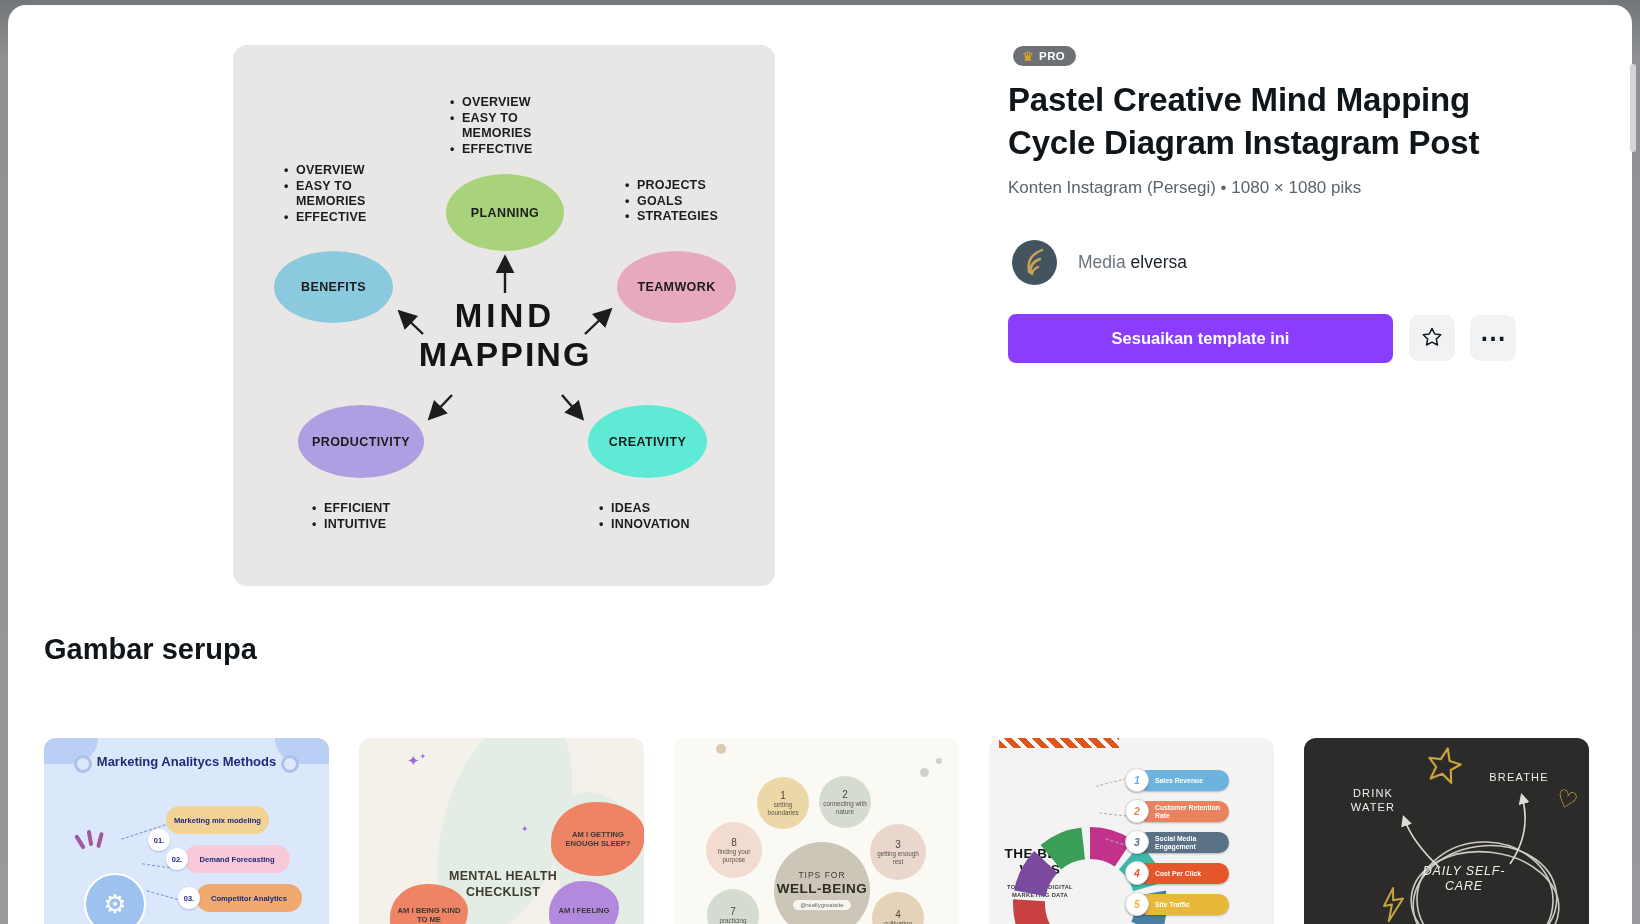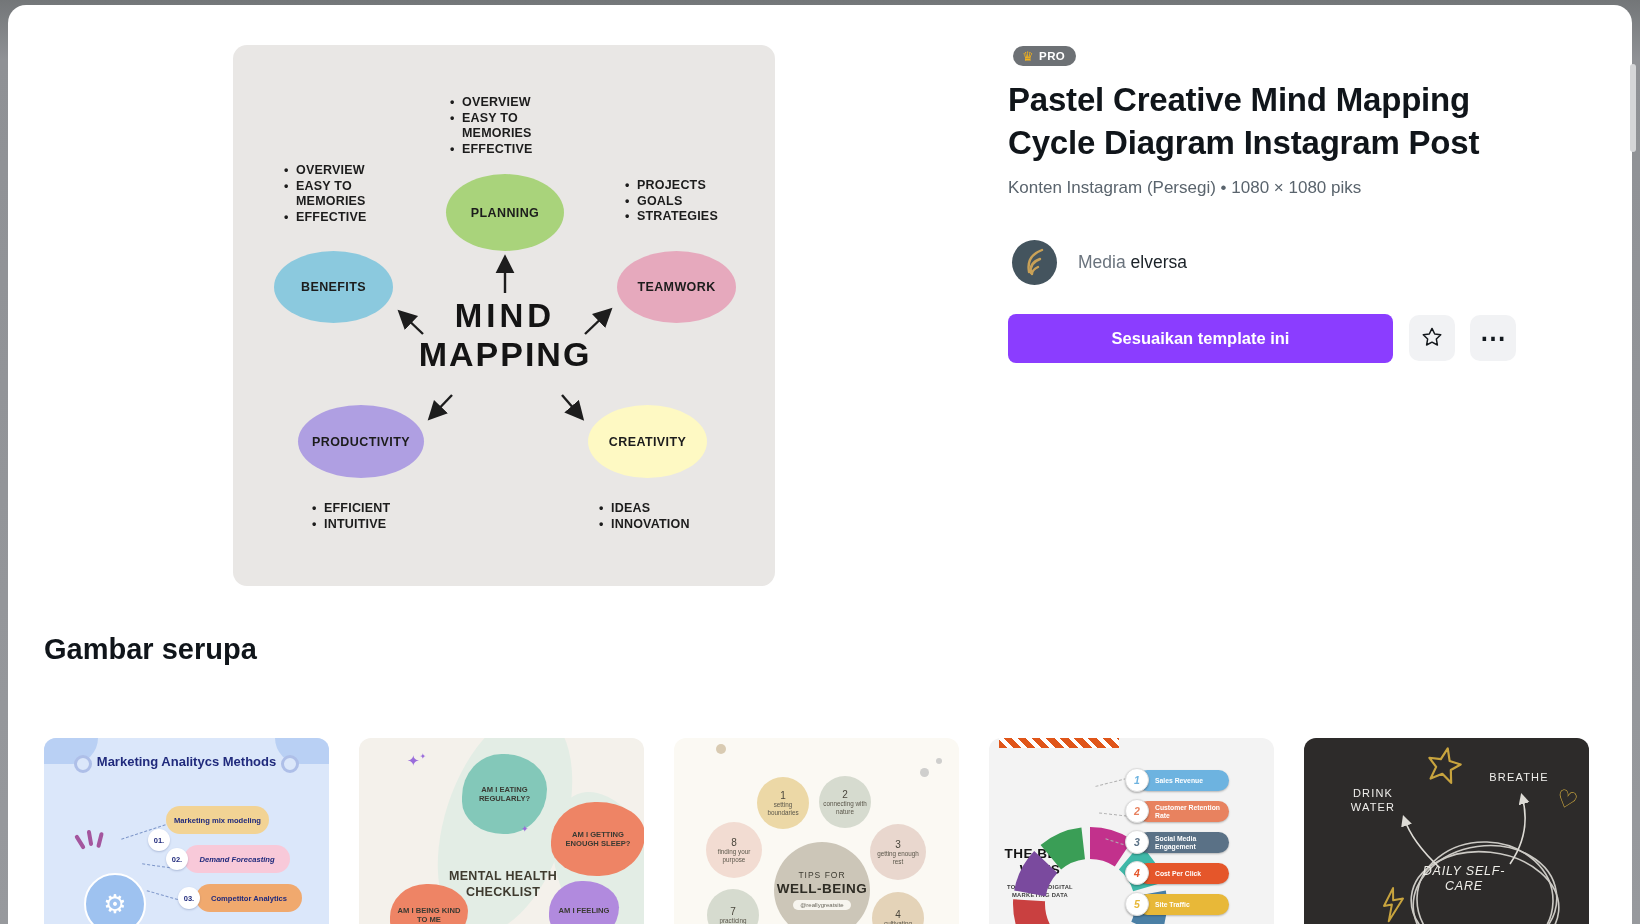--- a/index.html
+++ b/index.html
@@ -136,21 +136,21 @@
       </div>
     <div class="node" style="left: 41px; top: 206px; width: 119px; height: 72px; background: rgb(139, 201, 222);">
         <span>BENEFITS</span>
       </div>
     <div class="node" style="left: 384px; top: 206px; width: 119px; height: 72px; background: rgb(230, 169, 189);">
         <span>TEAMWORK</span>
       </div>
     <div class="node" style="left: 65px; top: 360px; width: 126px; height: 73px; background: rgb(175, 159, 226);">
         <span>PRODUCTIVITY</span>
       </div>
-    <div class="node" style="left: 355px; top: 360px; width: 119px; height: 73px; background: #fef9c3;">
+    <div class="node" style="left: 355px; top: 360px; width: 119px; height: 73px; background: #5eead4;">
         <span>CREATIVITY</span>
       </div>
 
     <div class="mm-center">
       <div class="mm-line1">MIND</div>
       <div class="mm-line2">MAPPING</div>
     </div>
 
     <svg class="mm-arrows" width="542" height="541">
       <defs>
@@ -210,40 +210,37 @@
     <div class="c1-title">Marketing Analitycs Methods</div>
     <div class="c1-stroke" style="left:34px;top:96px;transform:rotate(-32deg);"></div>
     <div class="c1-stroke" style="left:44px;top:92px;transform:rotate(-10deg);"></div>
     <div class="c1-stroke" style="left:54px;top:94px;transform:rotate(14deg);"></div>
     <div class="c1-dot-line" style="left:76px;top:92px;width:56px;transform:rotate(-18deg);"></div>
     <div class="c1-dot-line" style="left:98px;top:128px;width:38px;transform:rotate(8deg);"></div>
     <div class="c1-dot-line" style="left:102px;top:158px;width:42px;transform:rotate(16deg);"></div>
     <div class="c1-pill" style="left: 122px; top: 68px; width: 103px; height: 28px; background: rgb(242, 211, 148);">
         <span>Marketing mix modeling</span>
       </div>
-    <div class="c1-pill" style="left: 140px; top: 107px; width: 106px; height: 28px; background: rgb(248, 201, 217); font-style: italic;">
+    <div class="c1-pill" style="left: 140px; top: 107px; width: 106px; height: 28px; background: rgb(248, 201, 217);">
         <span>Demand Forecasting</span>
       </div>
     <div class="c1-pill" style="left: 152px; top: 146px; width: 106px; height: 28px; background: rgb(240, 169, 110);">
         <span>Competitor Analytics</span>
       </div>
     <div class="c1-num" style="left:104px;top:71px;margin-top:20px;">01.</div>
     <div class="c1-num" style="left:122px;top:110px;">02.</div>
     <div class="c1-num" style="left:134px;top:149px;">03.</div>
     <div class="c1-machine">
         <span>⚙</span>
       </div>
   </article>
 
   <article class="card card-mh">
     <div class="c2-leaf" style="left:86px;top:-30px;width:120px;height:230px;transform:rotate(18deg);"></div>
     <div class="c2-leaf" style="left:200px;top:50px;width:100px;height:170px;transform:rotate(-22deg);"></div>
-    <div class="cloud" style="left: 103px; top: 16px; width: 85px; height: 80px; background: rgb(131, 200, 185);">
-        <span>AM I EATING REGULARLY?</span>
-      </div>
     <div class="cloud" style="left: 192px; top: 64px; width: 94px; height: 74px; background: rgb(238, 132, 101);">
         <span>AM I GETTING ENOUGH SLEEP?</span>
       </div>
     <div class="cloud" style="left: 31px; top: 146px; width: 78px; height: 62px; background: rgb(238, 132, 101);">
         <span>AM I BEING KIND TO ME</span>
       </div>
     <div class="cloud" style="left: 190px; top: 143px; width: 70px; height: 60px; background: rgb(177, 138, 222);">
         <span>AM I FEELING</span>
       </div>
     <div class="c2-title">MENTAL HEALTH CHECKLIST</div>

